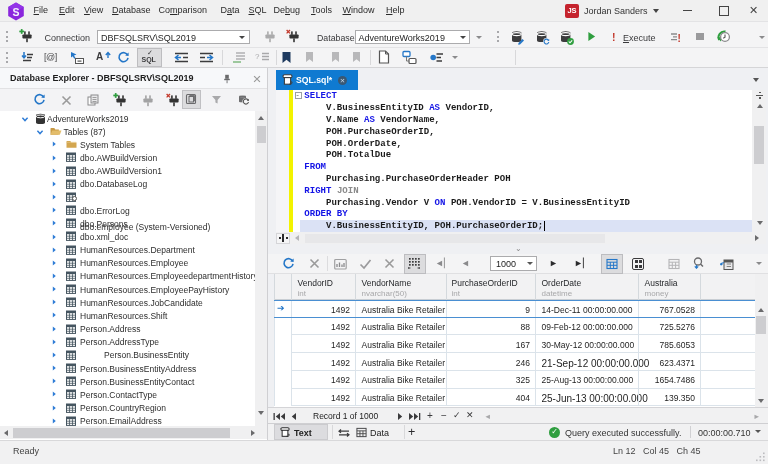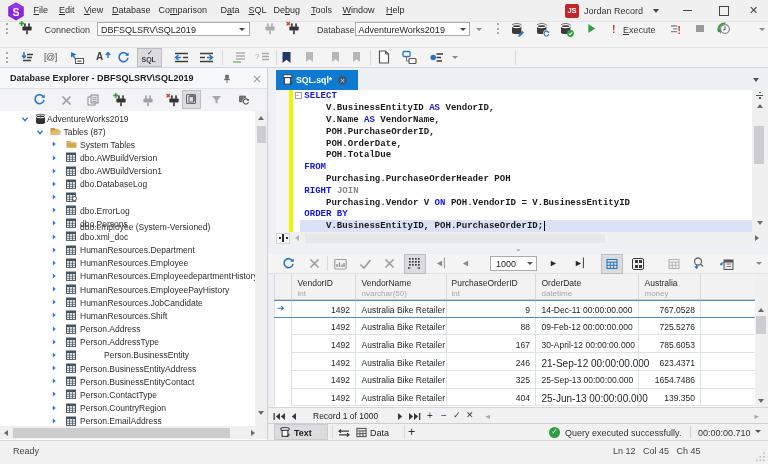--- a/index.html
+++ b/index.html
@@ -106,28 +106,28 @@
     <span class="a" style="left:220.5px;top:0">D<span style="text-decoration:underline">a</span>ta</span>
     <span class="a" style="left:248.5px;top:0"><span style="text-decoration:underline">S</span>QL</span>
     <span class="a" style="left:273.5px;top:0">De<span style="text-decoration:underline">b</span>ug</span>
     <span class="a" style="left:311px;top:0"><span style="text-decoration:underline">T</span>ools</span>
     <span class="a" style="left:342.5px;top:0"><span style="text-decoration:underline">W</span>indow</span>
     <span class="a" style="left:386px;top:0"><span style="text-decoration:underline">H</span>elp</span>
   </div>
 
 <div class="a" style="left:565px;top:4px;width:14px;height:14px;background:#c5232d;border-radius:2px;"></div>
 <div class="a" style="left:566px;top:6px;width:12px;height:10px;font-size:7.5px;font-weight:bold;color:#fff;text-align:center;">JS</div>
-<div class="a" style="left:584px;top:6px;font-size:9px;color:#333;">Jordan Record</div>
+<div class="a" style="left:584px;top:6px;font-size:9px;color:#333;">Jordan Sanders</div>
 <div class="a" style="left:653px;top:9px;width:0;height:0;border-left:3.5px solid transparent;border-right:3.5px solid transparent;border-top:4px solid #444;"></div>
 <div class="a" style="left:683px;top:10px;width:9px;height:1.2px;background:#444;"></div>
 <div class="a" style="left:719px;top:6px;width:8px;height:8px;border:1.2px solid #444;"></div>
 <div class="a" style="left:749px;top:5px;font-size:11px;color:#444;line-height:10px;">✕</div>
 
 <div class="a" style="left:0;top:21px;width:768px;height:26px;background:#f4f4f5;border-top:1px solid #e3e3e5;box-sizing:border-box;"></div>
-<div class="a" id="tb2" style="left:0;top:14px;width:768px;height:26px;">
+<div class="a" id="tb2" style="left:0;top:22px;width:768px;height:26px;">
     <div class="a" style="left:6px;top:9px;width:2px;height:11px;color:#b0b0b3;border-left:2px dotted #a8a8ab;"></div>
     <svg class="a" style="left:19px;top:7px" width="15" height="15">
       <rect x="5.1" y="2.4" width="1.6" height="3.4" fill="#333"></rect>
       <rect x="9.2" y="2.4" width="1.6" height="3.4" fill="#333"></rect>
       <rect x="3.4" y="5.4" width="9.2" height="4" rx="0.9" fill="#333"></rect>
       <rect x="7.2" y="9.4" width="1.6" height="3.8" fill="#333"></rect>
       <rect x="0.3" y="1.6" width="4.8" height="1.7" fill="#2f9e3f"></rect>
       <rect x="1.85" y="0.05" width="1.7" height="4.8" fill="#2f9e3f"></rect>
     </svg>
     <div class="a" style="left:44.5px;top:10.5px;font-size:9px;color:#3a3a3c;">Connection</div>
@@ -670,21 +670,21 @@
         <span style="position:absolute;right:0;white-space:nowrap;">725.5276</span>
       </div>
       <div class="a" style="left:17px;top:78.10000000000001px;width:464px;height:1px;background:#dbe3ea;"></div>
       <div class="a" style="left:76px;top:65.9px;font-size:8.5px;color:#1e1e1e;width:0;">
         <span style="position:absolute;right:0;white-space:nowrap;">1492</span>
       </div>
       <div class="a" style="left:87.5px;top:65.9px;font-size:8.5px;color:#1e1e1e;white-space:nowrap;">Australia Bike Retailer</div>
       <div class="a" style="left:256px;top:65.9px;font-size:8.5px;color:#1e1e1e;width:0;">
         <span style="position:absolute;right:0;white-space:nowrap;">167</span>
       </div>
-      <div class="a" style="left:267.5px;top:65.9px;font-size:8.5px;color:#1e1e1e;white-space:nowrap;">30-April-12 00:00:00.000</div>
+      <div class="a" style="left:267.5px;top:65.9px;font-size:8.5px;color:#1e1e1e;white-space:nowrap;">30-May-12 00:00:00.000</div>
       <div class="a" style="left:421px;top:65.9px;font-size:8.5px;color:#1e1e1e;width:0;">
         <span style="position:absolute;right:0;white-space:nowrap;">785.6053</span>
       </div>
       <div class="a" style="left:17px;top:95.80000000000001px;width:464px;height:1px;background:#dbe3ea;"></div>
       <div class="a" style="left:76px;top:83.60000000000001px;font-size:8.5px;color:#1e1e1e;width:0;">
         <span style="position:absolute;right:0;white-space:nowrap;">1492</span>
       </div>
       <div class="a" style="left:87.5px;top:83.60000000000001px;font-size:8.5px;color:#1e1e1e;white-space:nowrap;">Australia Bike Retailer</div>
       <div class="a" style="left:256px;top:83.60000000000001px;font-size:8.5px;color:#1e1e1e;width:0;">
         <span style="position:absolute;right:0;white-space:nowrap;">246</span>
@@ -694,21 +694,21 @@
         <span style="position:absolute;right:0;white-space:nowrap;">623.4371</span>
       </div>
       <div class="a" style="left:17px;top:113.50000000000001px;width:464px;height:1px;background:#dbe3ea;"></div>
       <div class="a" style="left:76px;top:101.30000000000001px;font-size:8.5px;color:#1e1e1e;width:0;">
         <span style="position:absolute;right:0;white-space:nowrap;">1492</span>
       </div>
       <div class="a" style="left:87.5px;top:101.30000000000001px;font-size:8.5px;color:#1e1e1e;white-space:nowrap;">Australia Bike Retailer</div>
       <div class="a" style="left:256px;top:101.30000000000001px;font-size:8.5px;color:#1e1e1e;width:0;">
         <span style="position:absolute;right:0;white-space:nowrap;">325</span>
       </div>
-      <div class="a" style="left:267.5px;top:101.30000000000001px;font-size:8.5px;color:#1e1e1e;white-space:nowrap;">25-Sep-13 00:00:00.000</div>
+      <div class="a" style="left:267.5px;top:101.30000000000001px;font-size:8.5px;color:#1e1e1e;white-space:nowrap;">25-Aug-13 00:00:00.000</div>
       <div class="a" style="left:421px;top:101.30000000000001px;font-size:8.5px;color:#1e1e1e;width:0;">
         <span style="position:absolute;right:0;white-space:nowrap;">1654.7486</span>
       </div>
       <div class="a" style="left:17px;top:131.20000000000002px;width:464px;height:1px;background:#dbe3ea;"></div>
       <div class="a" style="left:76px;top:119.00000000000001px;font-size:8.5px;color:#1e1e1e;width:0;">
         <span style="position:absolute;right:0;white-space:nowrap;">1492</span>
       </div>
       <div class="a" style="left:87.5px;top:119.00000000000001px;font-size:8.5px;color:#1e1e1e;white-space:nowrap;">Australia Bike Retailer</div>
       <div class="a" style="left:256px;top:119.00000000000001px;font-size:8.5px;color:#1e1e1e;width:0;">
         <span style="position:absolute;right:0;white-space:nowrap;">404</span>

